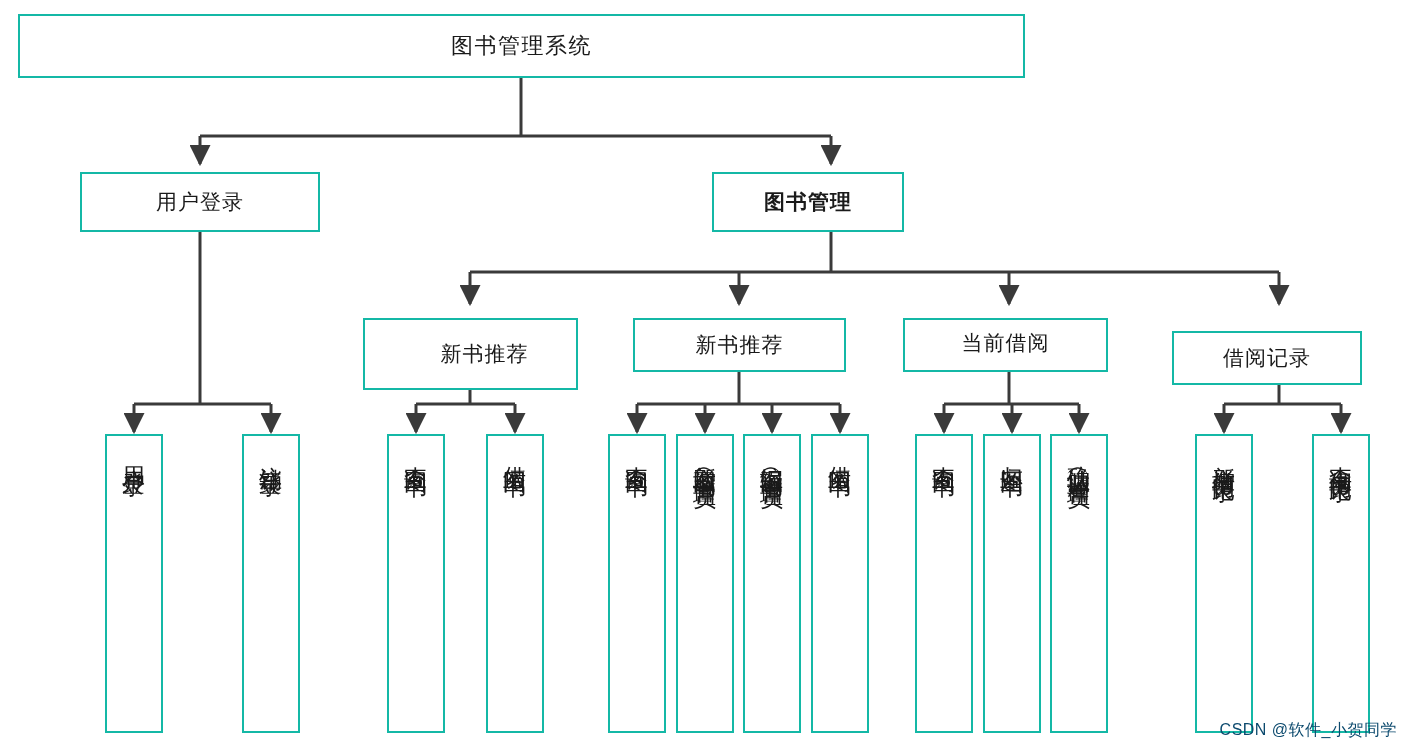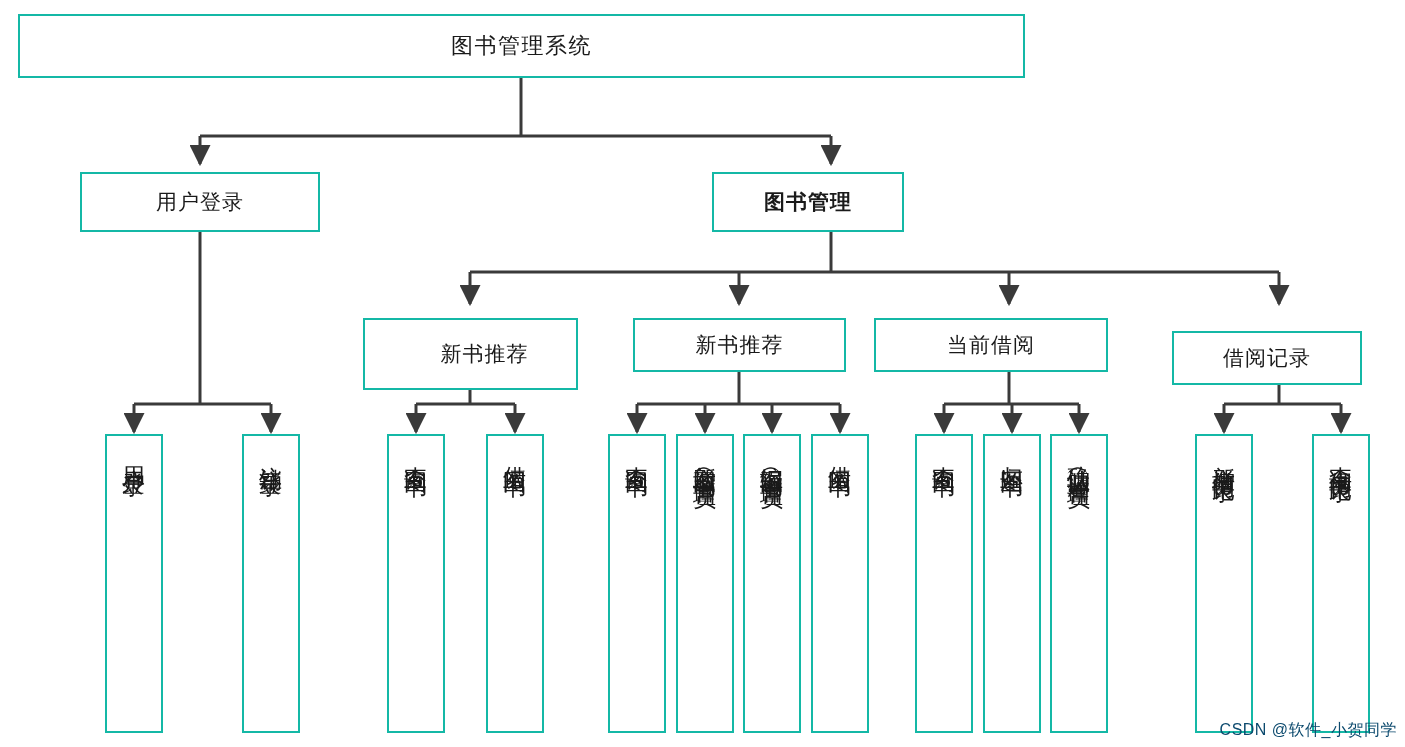--- a/index.html
+++ b/index.html
@@ -143,21 +143,21 @@
   </div>
 
   <div class="node horiz" style="left:363px; top:318px; width:215px; height:72px;padding-left:28px;">
     <span class="lbl">新书推荐</span>
   </div>
 
   <div class="node horiz" style="left:633px; top:318px; width:213px; height:54px;">
     <span class="lbl">新书推荐</span>
   </div>
 
-  <div class="node horiz" style="left:874px; top:318px; width:234px; height:54px;">
+  <div class="node horiz" style="left:903px; top:318px; width:205px; height:54px;font-family:Liberation Mono, monospace;">
     <span class="lbl">当前借阅</span>
   </div>
 
   <div class="node horiz" style="left:1172px; top:318px; width:190px; height:54px;margin-top:13px;">
     <span class="lbl">借阅记录</span>
   </div>
 
   <div class="node vert" style="left:105px; top:434px; width:58px; height:299px;">
     <span class="lbl">用户登录</span>
   </div>

